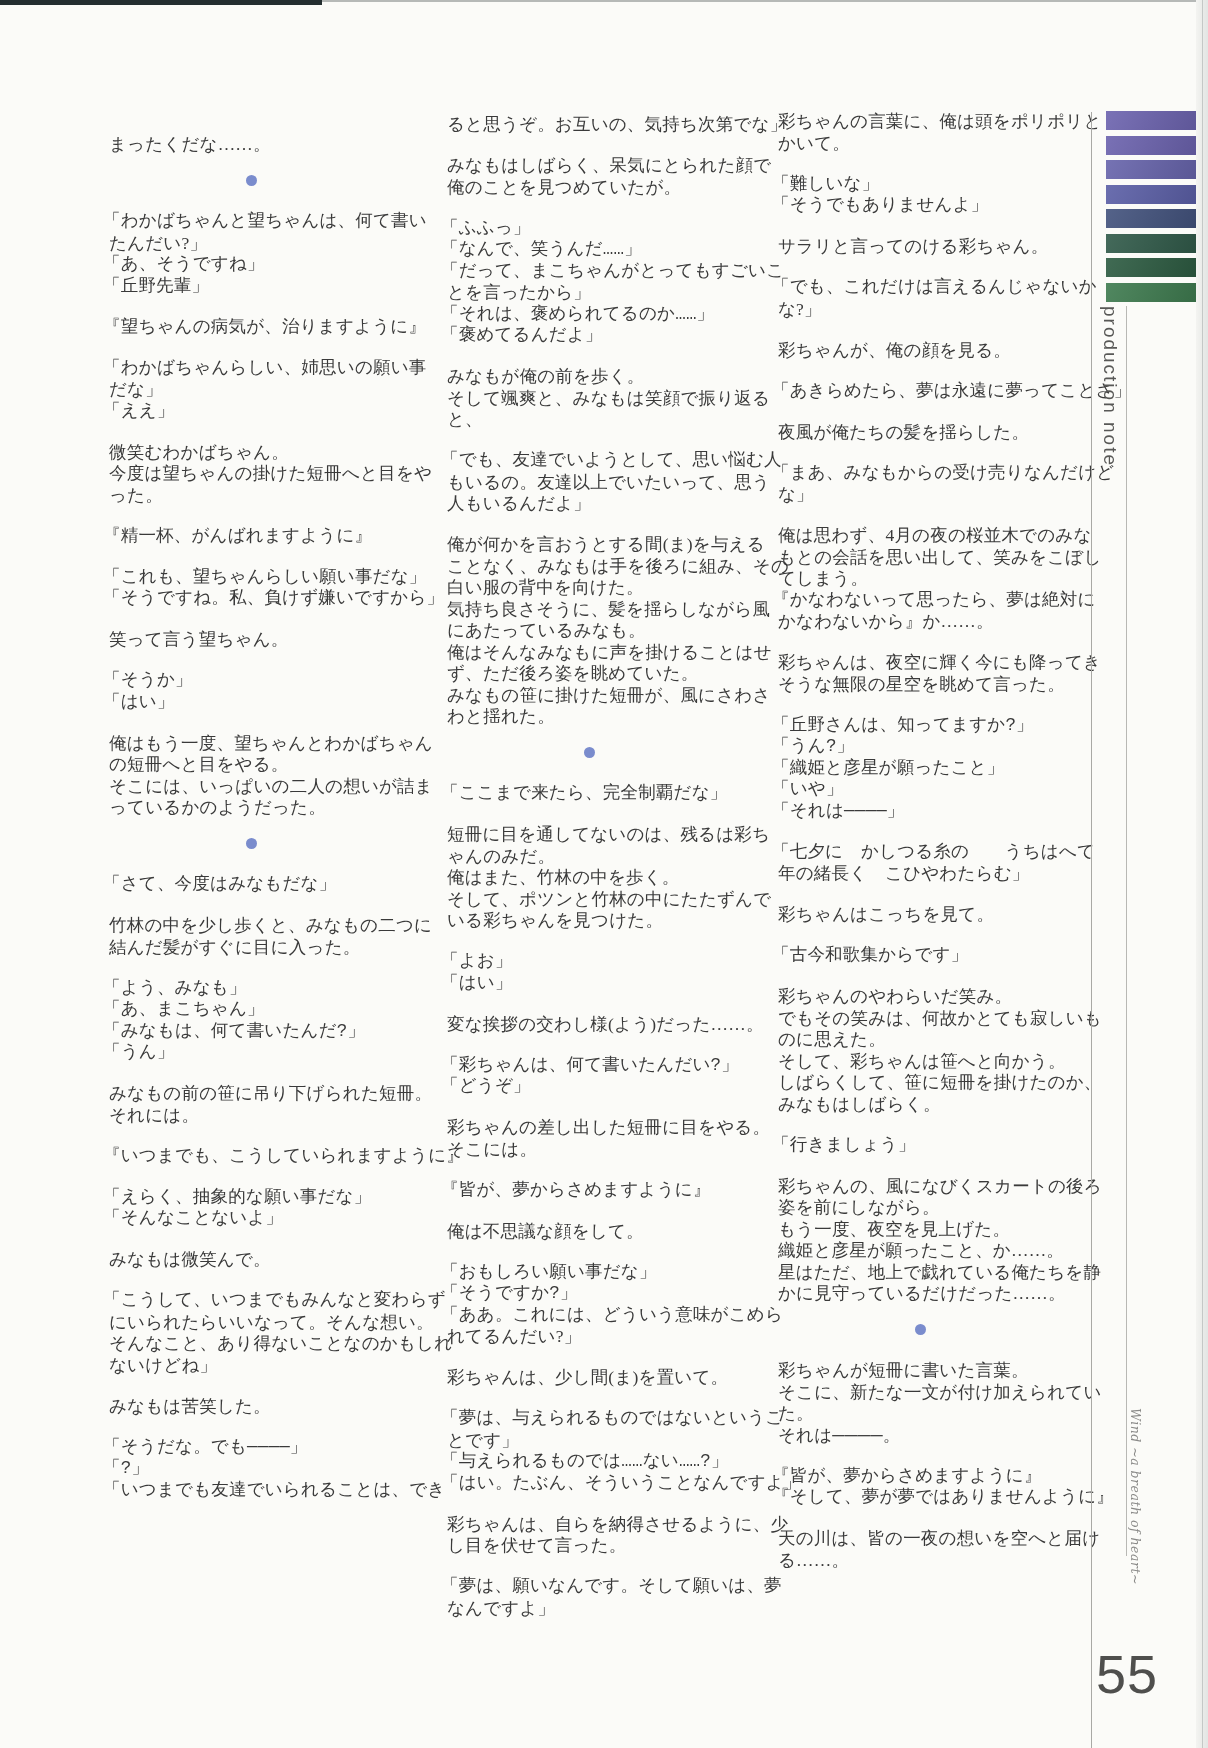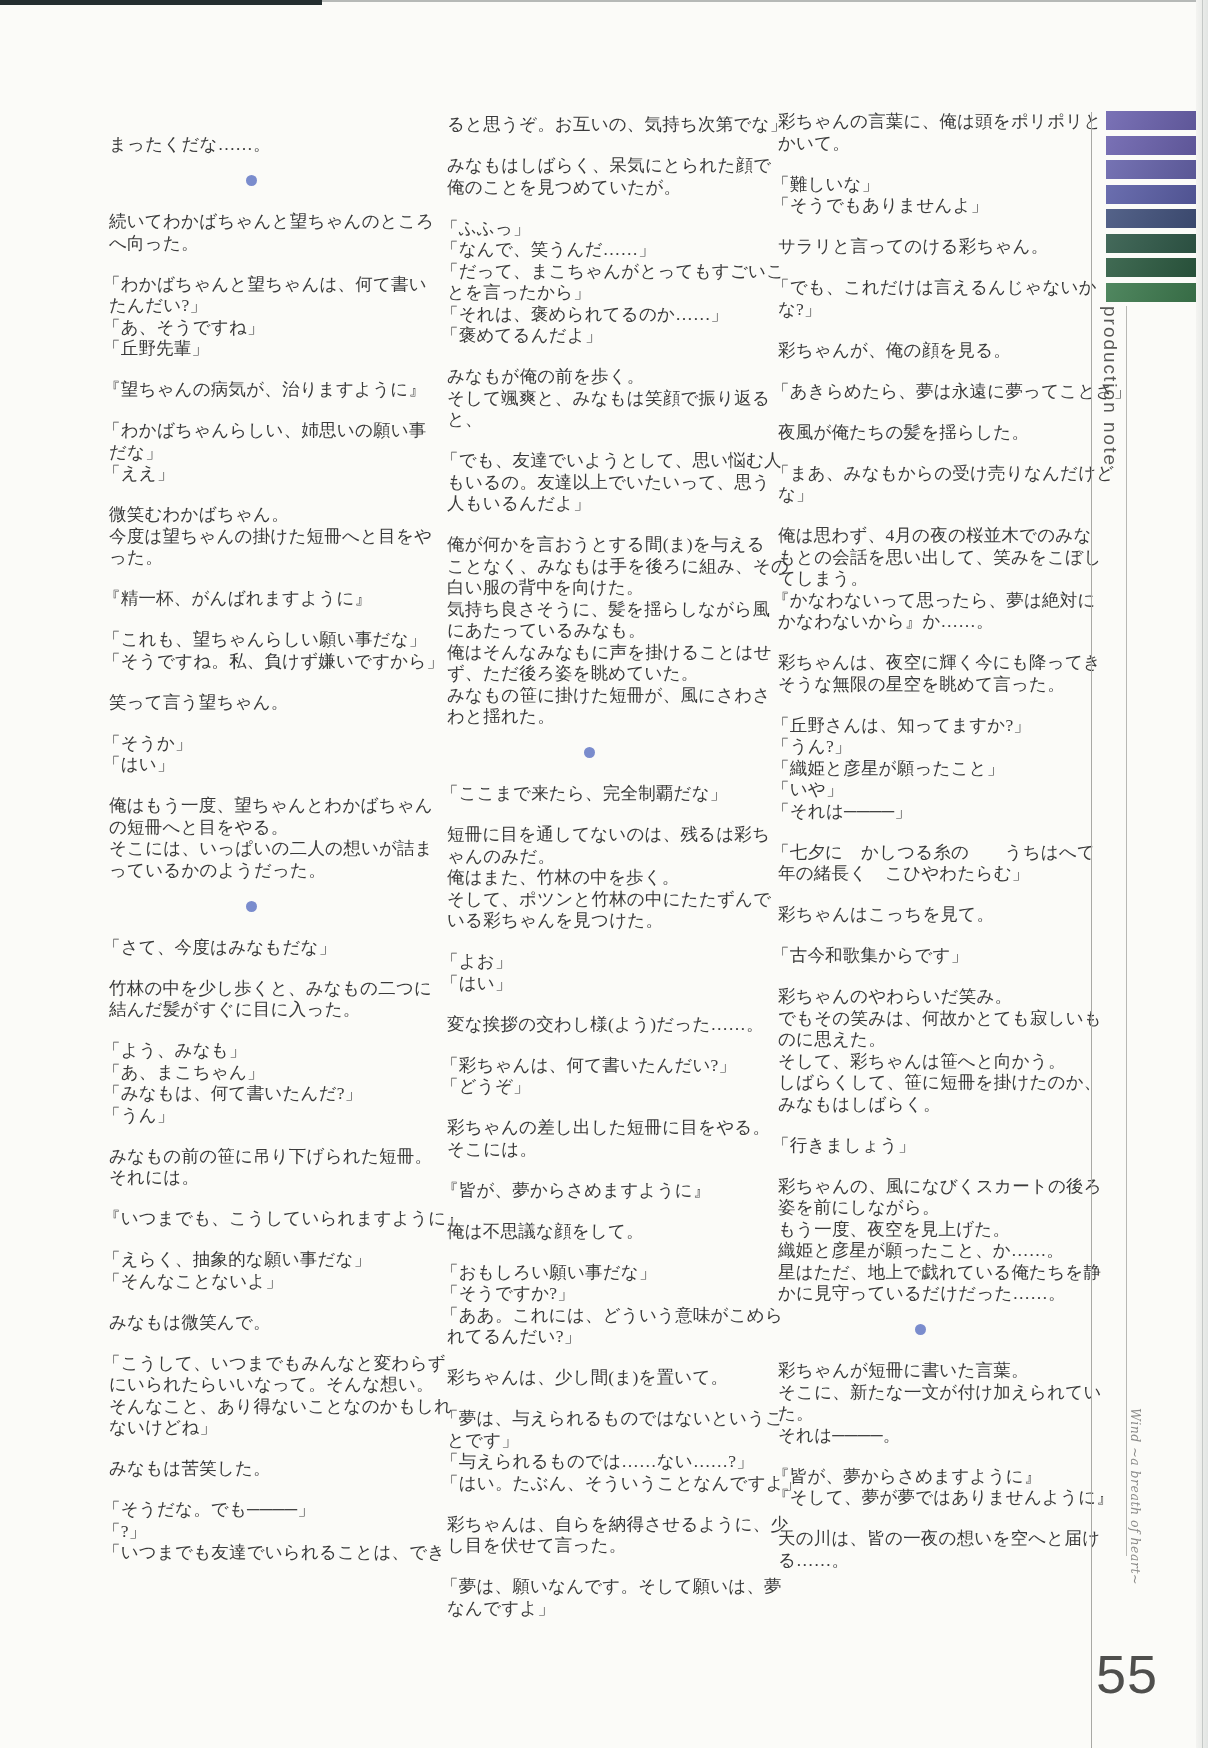--- a/index.html
+++ b/index.html
@@ -20,21 +20,21 @@
   #col3{left:778px;top:111px;}
 
   .para{margin:0 0 19.5px 0;}
   .line{
     white-space:pre;
     font-size:17.5px;
     line-height:21.5px;
     height:21.5px;
     letter-spacing:0.2px;
   }
-  .line.hang{margin-left:-6px;}
+  .line.hang{margin-left:-6px;font-family:Liberation Mono, monospace;}
 
   .dot-block{height:11px;margin:5px 0 25px 0;display:flex;justify-content:center;align-items:center;}
   .dot{width:11px;height:11px;border-radius:50%;display:block;}
 
   .rule-main{position:absolute;left:1091px;top:112px;width:1px;height:1636px;background:#a9a9a5;}
   .rule-side{position:absolute;left:1126px;top:306px;width:1px;height:1250px;background:#b8b8b4;}
 
   .color-strip{position:absolute;left:1106px;top:111px;width:98px;}
   .color-block{
     height:19px;margin-bottom:5.5px;
@@ -70,24 +70,20 @@
 
 <div class="top-hairline"></div>
 <div class="top-bar"></div>
 
 <div class="text-col" id="col1">
     <div class="para">
       <div class="line">まったくだな……。</div>
     </div>
     <div class="dot-block">
       <span class="dot" style="background: rgb(122, 140, 205);"></span>
-    </div>
-    <div class="para">
-      <div class="line">続いてわかばちゃんと望ちゃんのところ</div>
-      <div class="line">へ向った。</div>
     </div>
     <div class="para">
       <div class="line hang">「わかばちゃんと望ちゃんは、何て書い</div>
       <div class="line">たんだい?」</div>
       <div class="line hang">「あ、そうですね」</div>
       <div class="line hang">「丘野先輩」</div>
     </div>
     <div class="para">
       <div class="line hang">『望ちゃんの病気が、治りますように』</div>
     </div>

